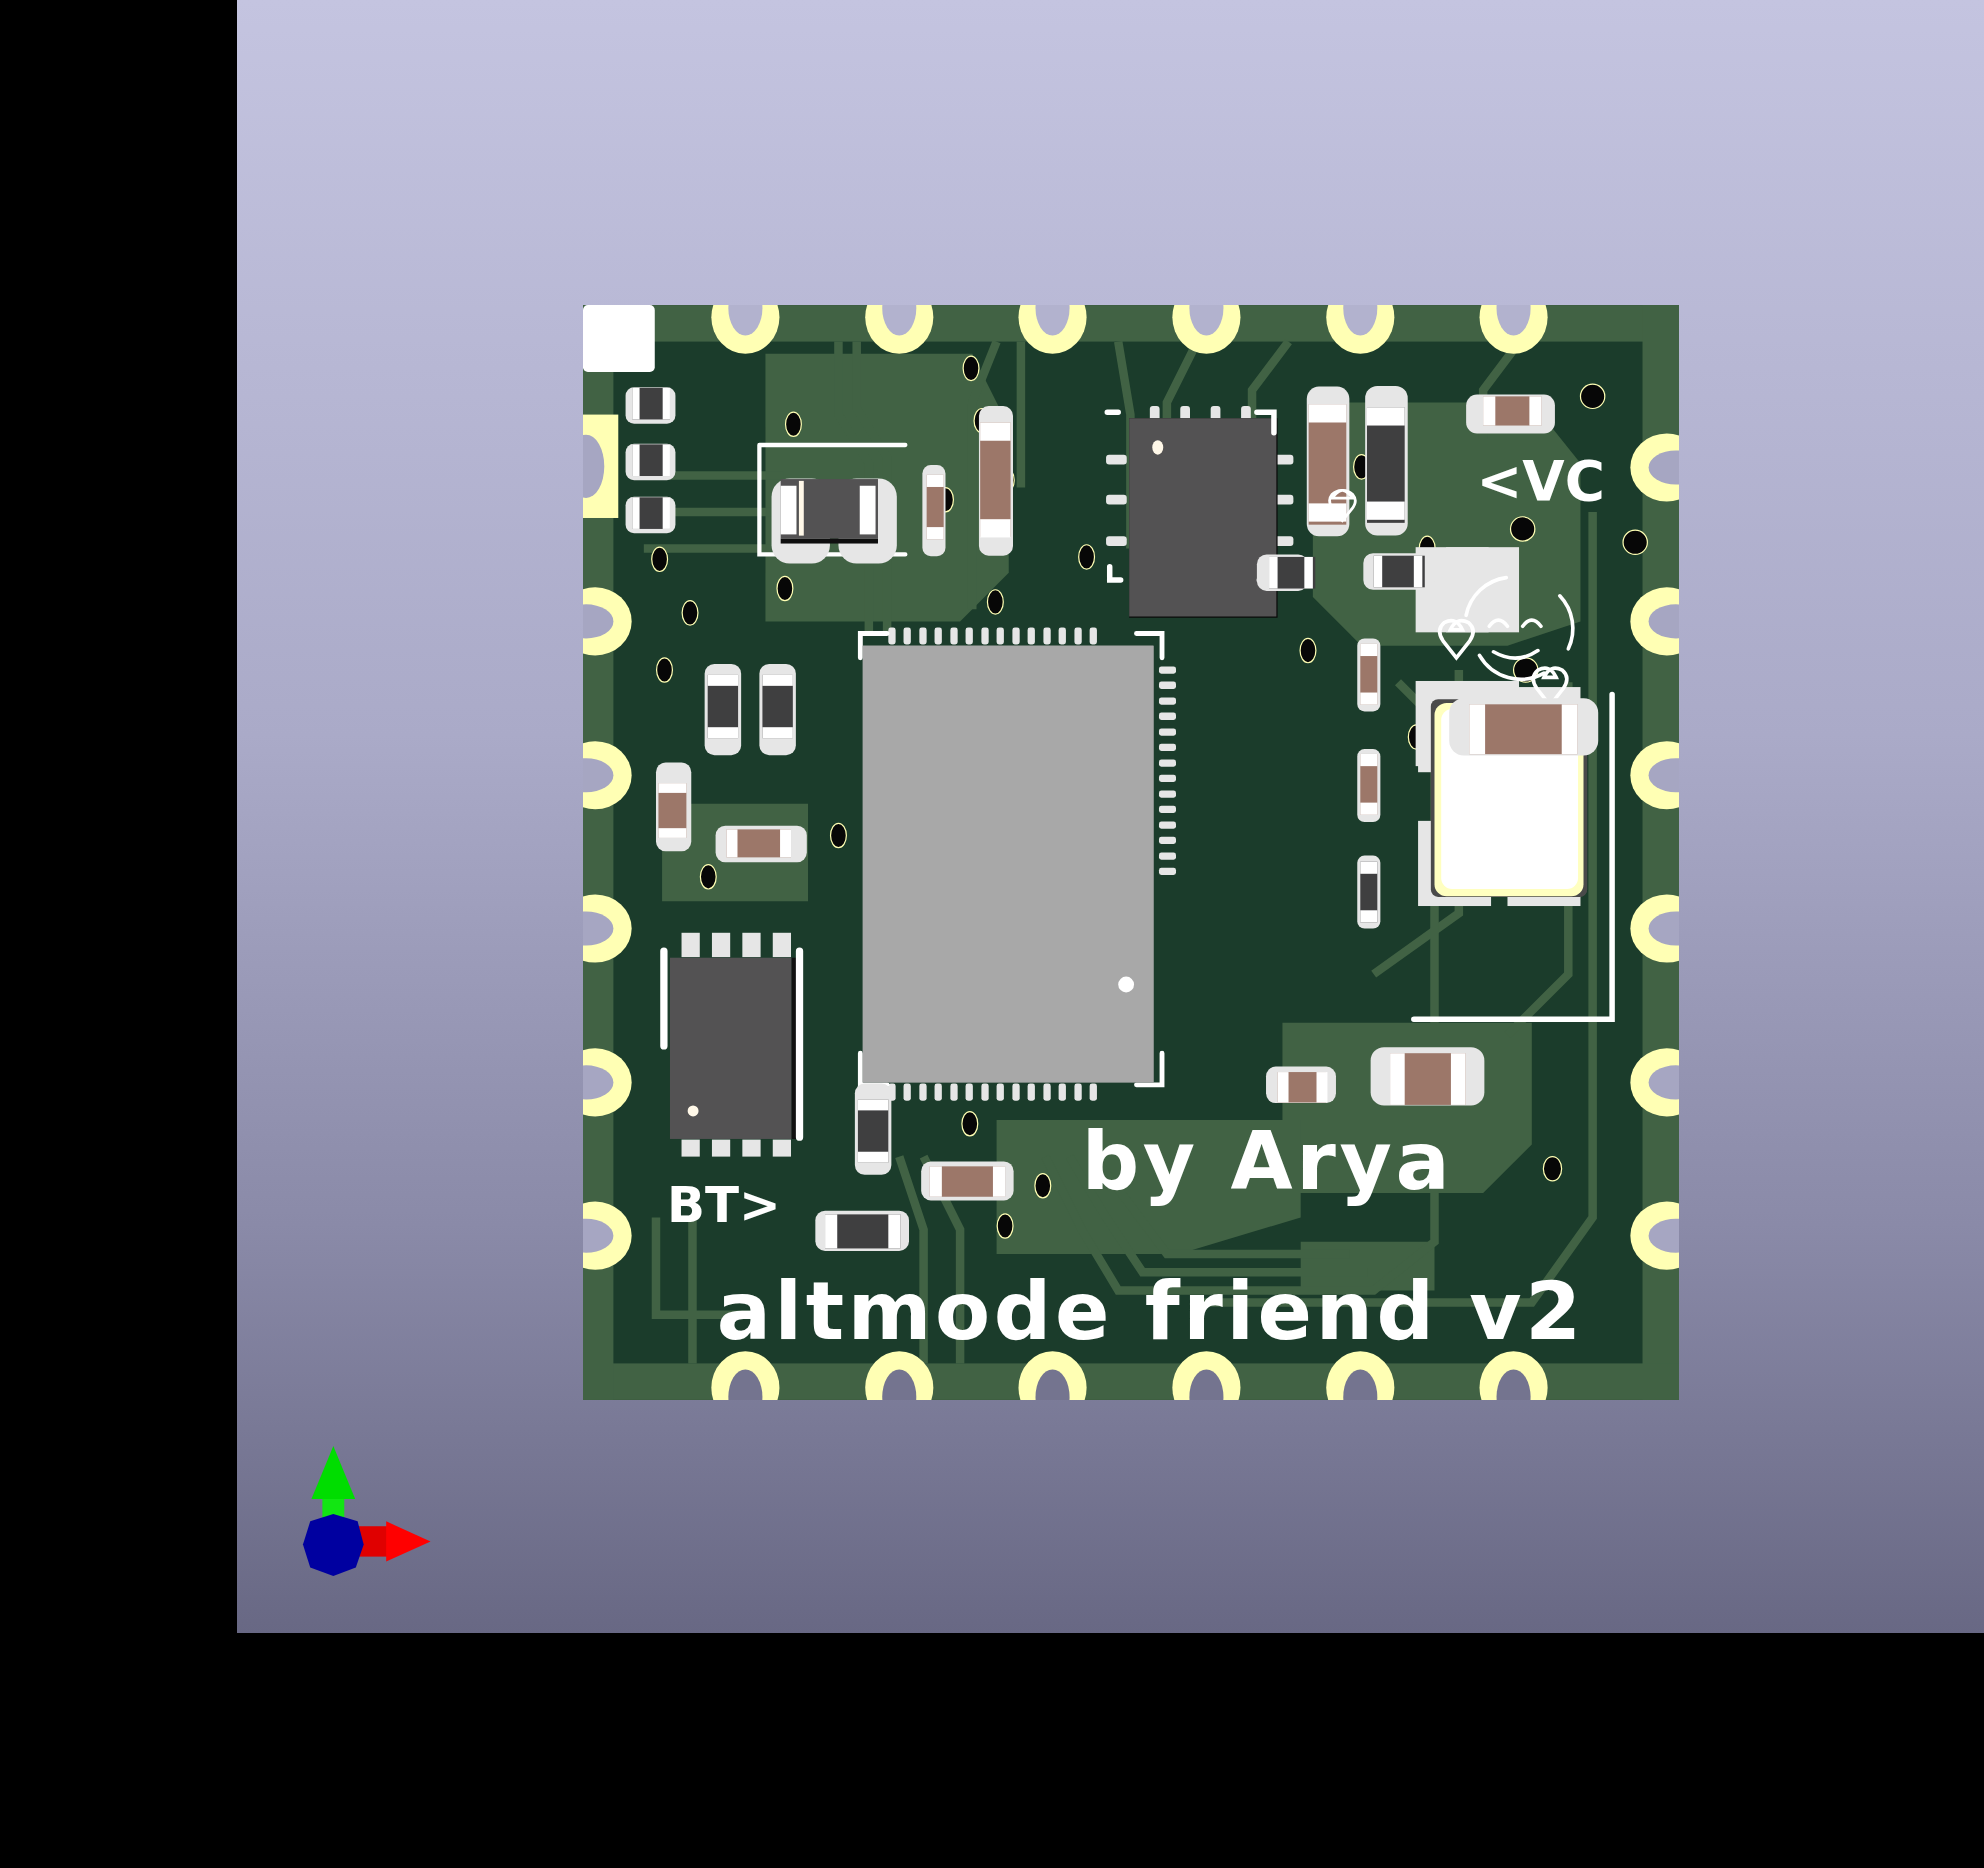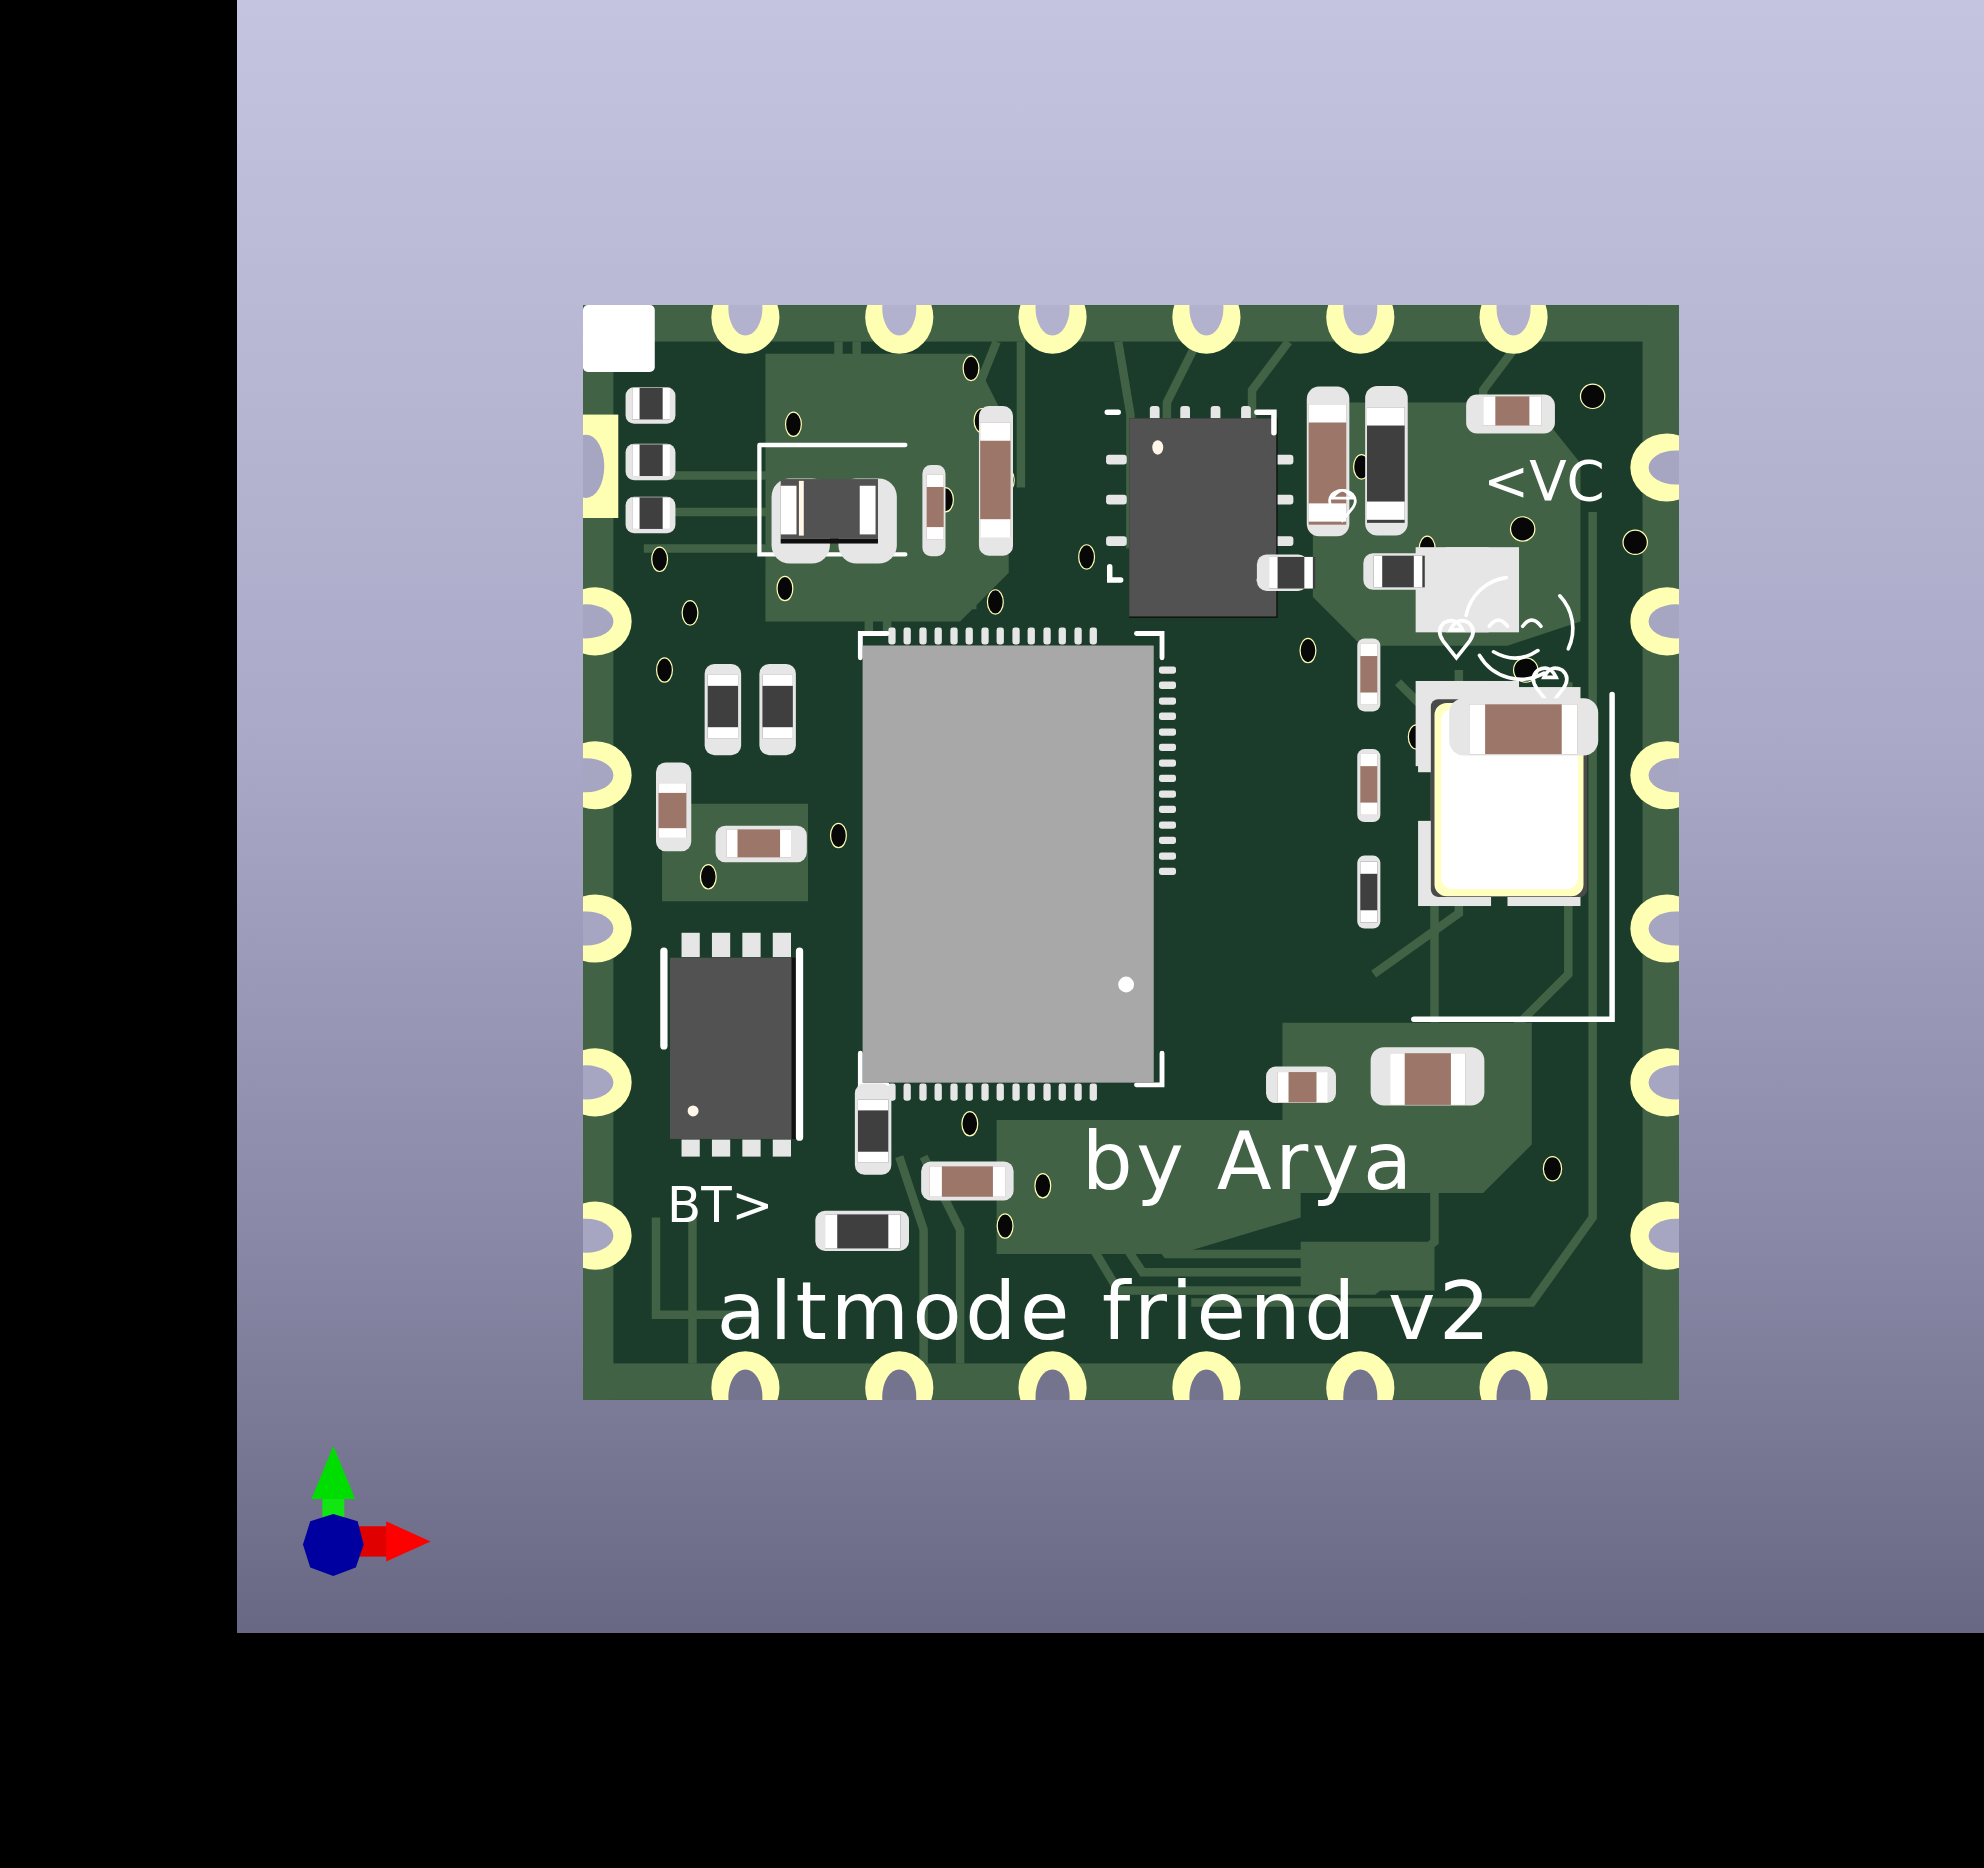--- a/index.html
+++ b/index.html
@@ -1,19 +1,19 @@
 <!DOCTYPE html>
 <html style="font-size:9.7px"><head>
 <meta charset="utf-8">
 <style>
   html,body{margin:0;padding:0;background:#000;}
   body{width:1985px;height:1869px;position:relative;overflow:hidden;font-family:"DejaVu Sans",sans-serif;}
   .viewport{position:absolute;left:237px;top:0;width:1748px;height:1633px;
     background:linear-gradient(to bottom,#c4c4e0 0%,#aaaac8 45%,#8a8aa8 75%,#686884 100%);}
-  .board{position:absolute;left:583px;top:305px;width:1096px;height:1095px;}
+  .board{position:absolute;left:583px;top:305px;width:1096px;height:1095px;font-weight:bold;}
   svg text{font-family:"DejaVu Sans",sans-serif;}
 </style>
 </head>
 <body>
 
 <div class="viewport"></div>
 
 <div class="board">
 <svg width="1096" height="1095" viewBox="0 0 1802 1800" xmlns="http://www.w3.org/2000/svg">
   <defs>

